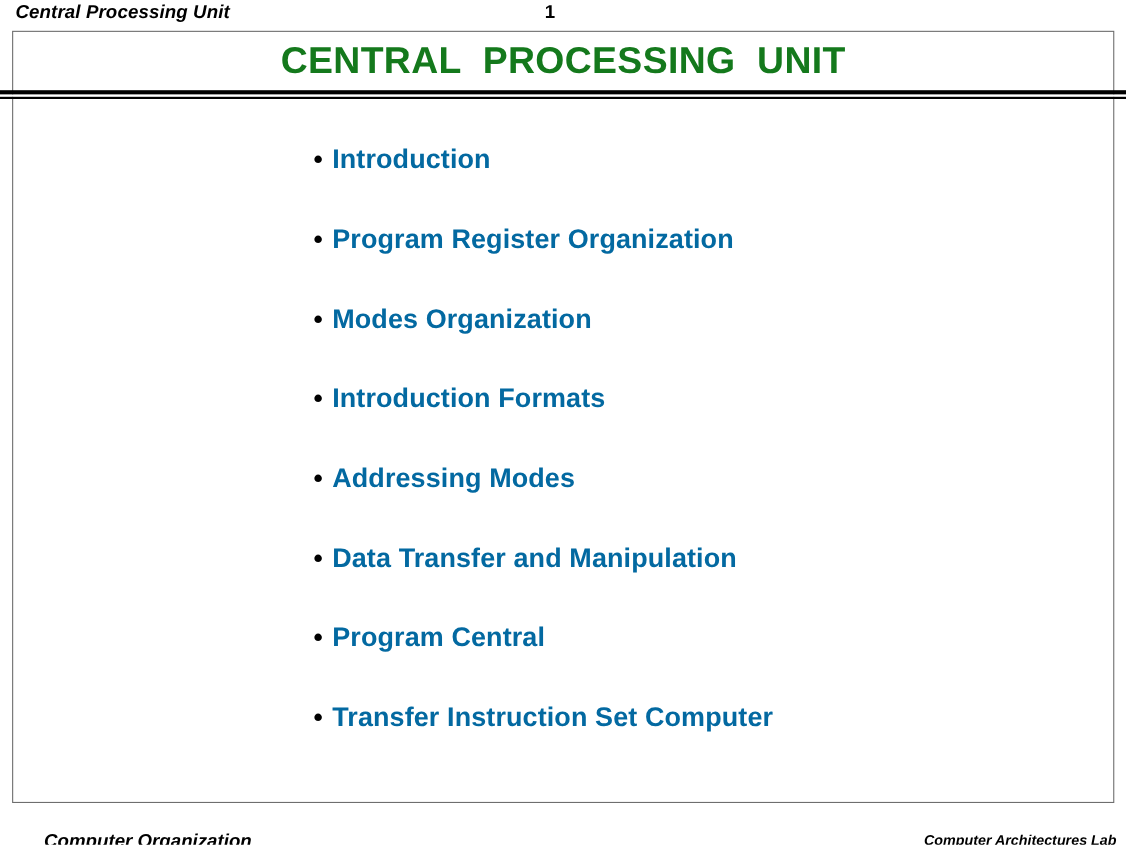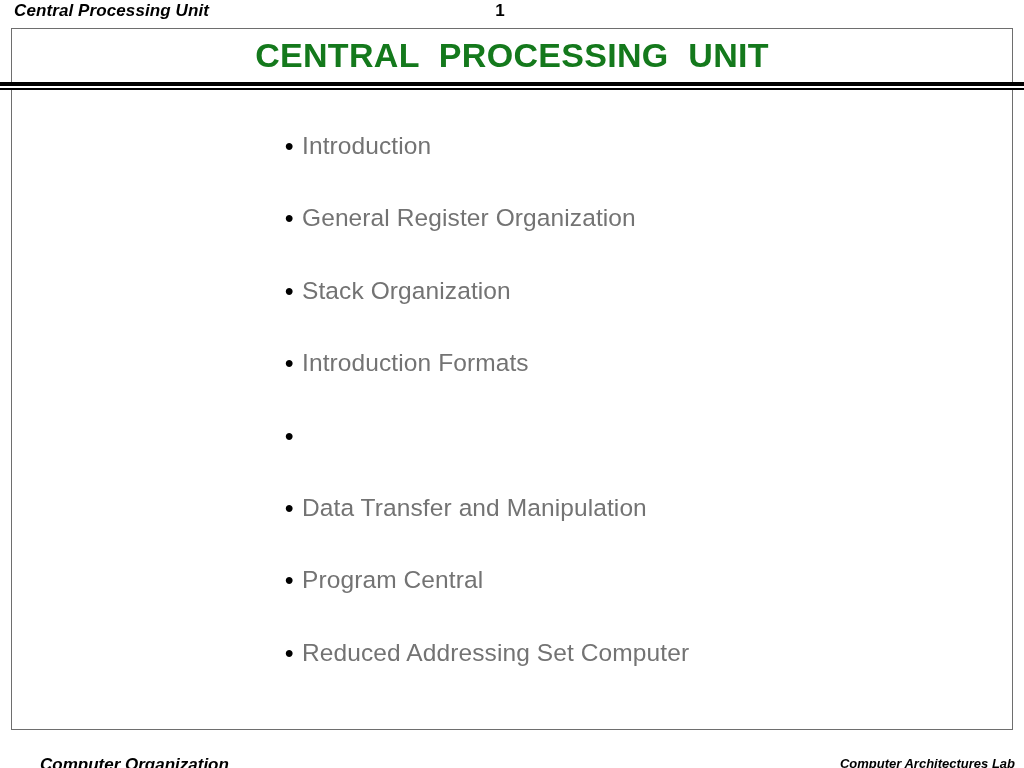--- a/index.html
+++ b/index.html
@@ -122,24 +122,24 @@
   .bullet-marker {
     font-size: 24px;
     font-weight: bold;
     line-height: 30px;
     width: 17px;
     flex: 0 0 17px;
     color: #000000;
   }
   .bullet-label {
     font-size: 24.5px;
-    font-weight: normal;
+    font-weight: bold;
     line-height: 30px;
     letter-spacing: 0.1px;
-    color: #737373;
+    color: #0369a1;
     text-align: center;
   }
 
   
   #slide-footer {
     position: absolute;
     left: 0;
     top: 738px;
     width: 1024px;
     height: 30px;
@@ -184,50 +184,51 @@
 
 <div id="bullet-list">
 
   <div class="bullet-item">
     <span class="bullet-marker">•</span>
     <span class="bullet-label">Introduction</span>
   </div>
 
   <div class="bullet-item">
     <span class="bullet-marker">•</span>
-    <span class="bullet-label">General Register Organization</span>
-  </div>
-
-  <div class="bullet-item">
-    <span class="bullet-marker">•</span>
-    <span class="bullet-label">Stack Organization</span>
+    <span class="bullet-label">Program Register Organization</span>
+  </div>
+
+  <div class="bullet-item">
+    <span class="bullet-marker">•</span>
+    <span class="bullet-label">Modes Organization</span>
   </div>
 
   <div class="bullet-item">
     <span class="bullet-marker">•</span>
     <span class="bullet-label">Introduction Formats</span>
   </div>
 
   <div class="bullet-item">
     <span class="bullet-marker">•</span>
+    <span class="bullet-label">Addressing Modes</span>
   </div>
 
   <div class="bullet-item">
     <span class="bullet-marker">•</span>
     <span class="bullet-label">Data Transfer and Manipulation</span>
   </div>
 
   <div class="bullet-item">
     <span class="bullet-marker">•</span>
     <span class="bullet-label">Program Central</span>
   </div>
 
   <div class="bullet-item">
     <span class="bullet-marker">•</span>
-    <span class="bullet-label">Reduced Addressing Set Computer</span>
+    <span class="bullet-label">Transfer Instruction Set Computer</span>
   </div>
 
 </div>
 
 <div id="slide-footer">
   <div id="footer-left">Computer Organization</div>
   <div id="footer-right">Computer Architectures Lab</div>
 </div>
 
 </body></html>

